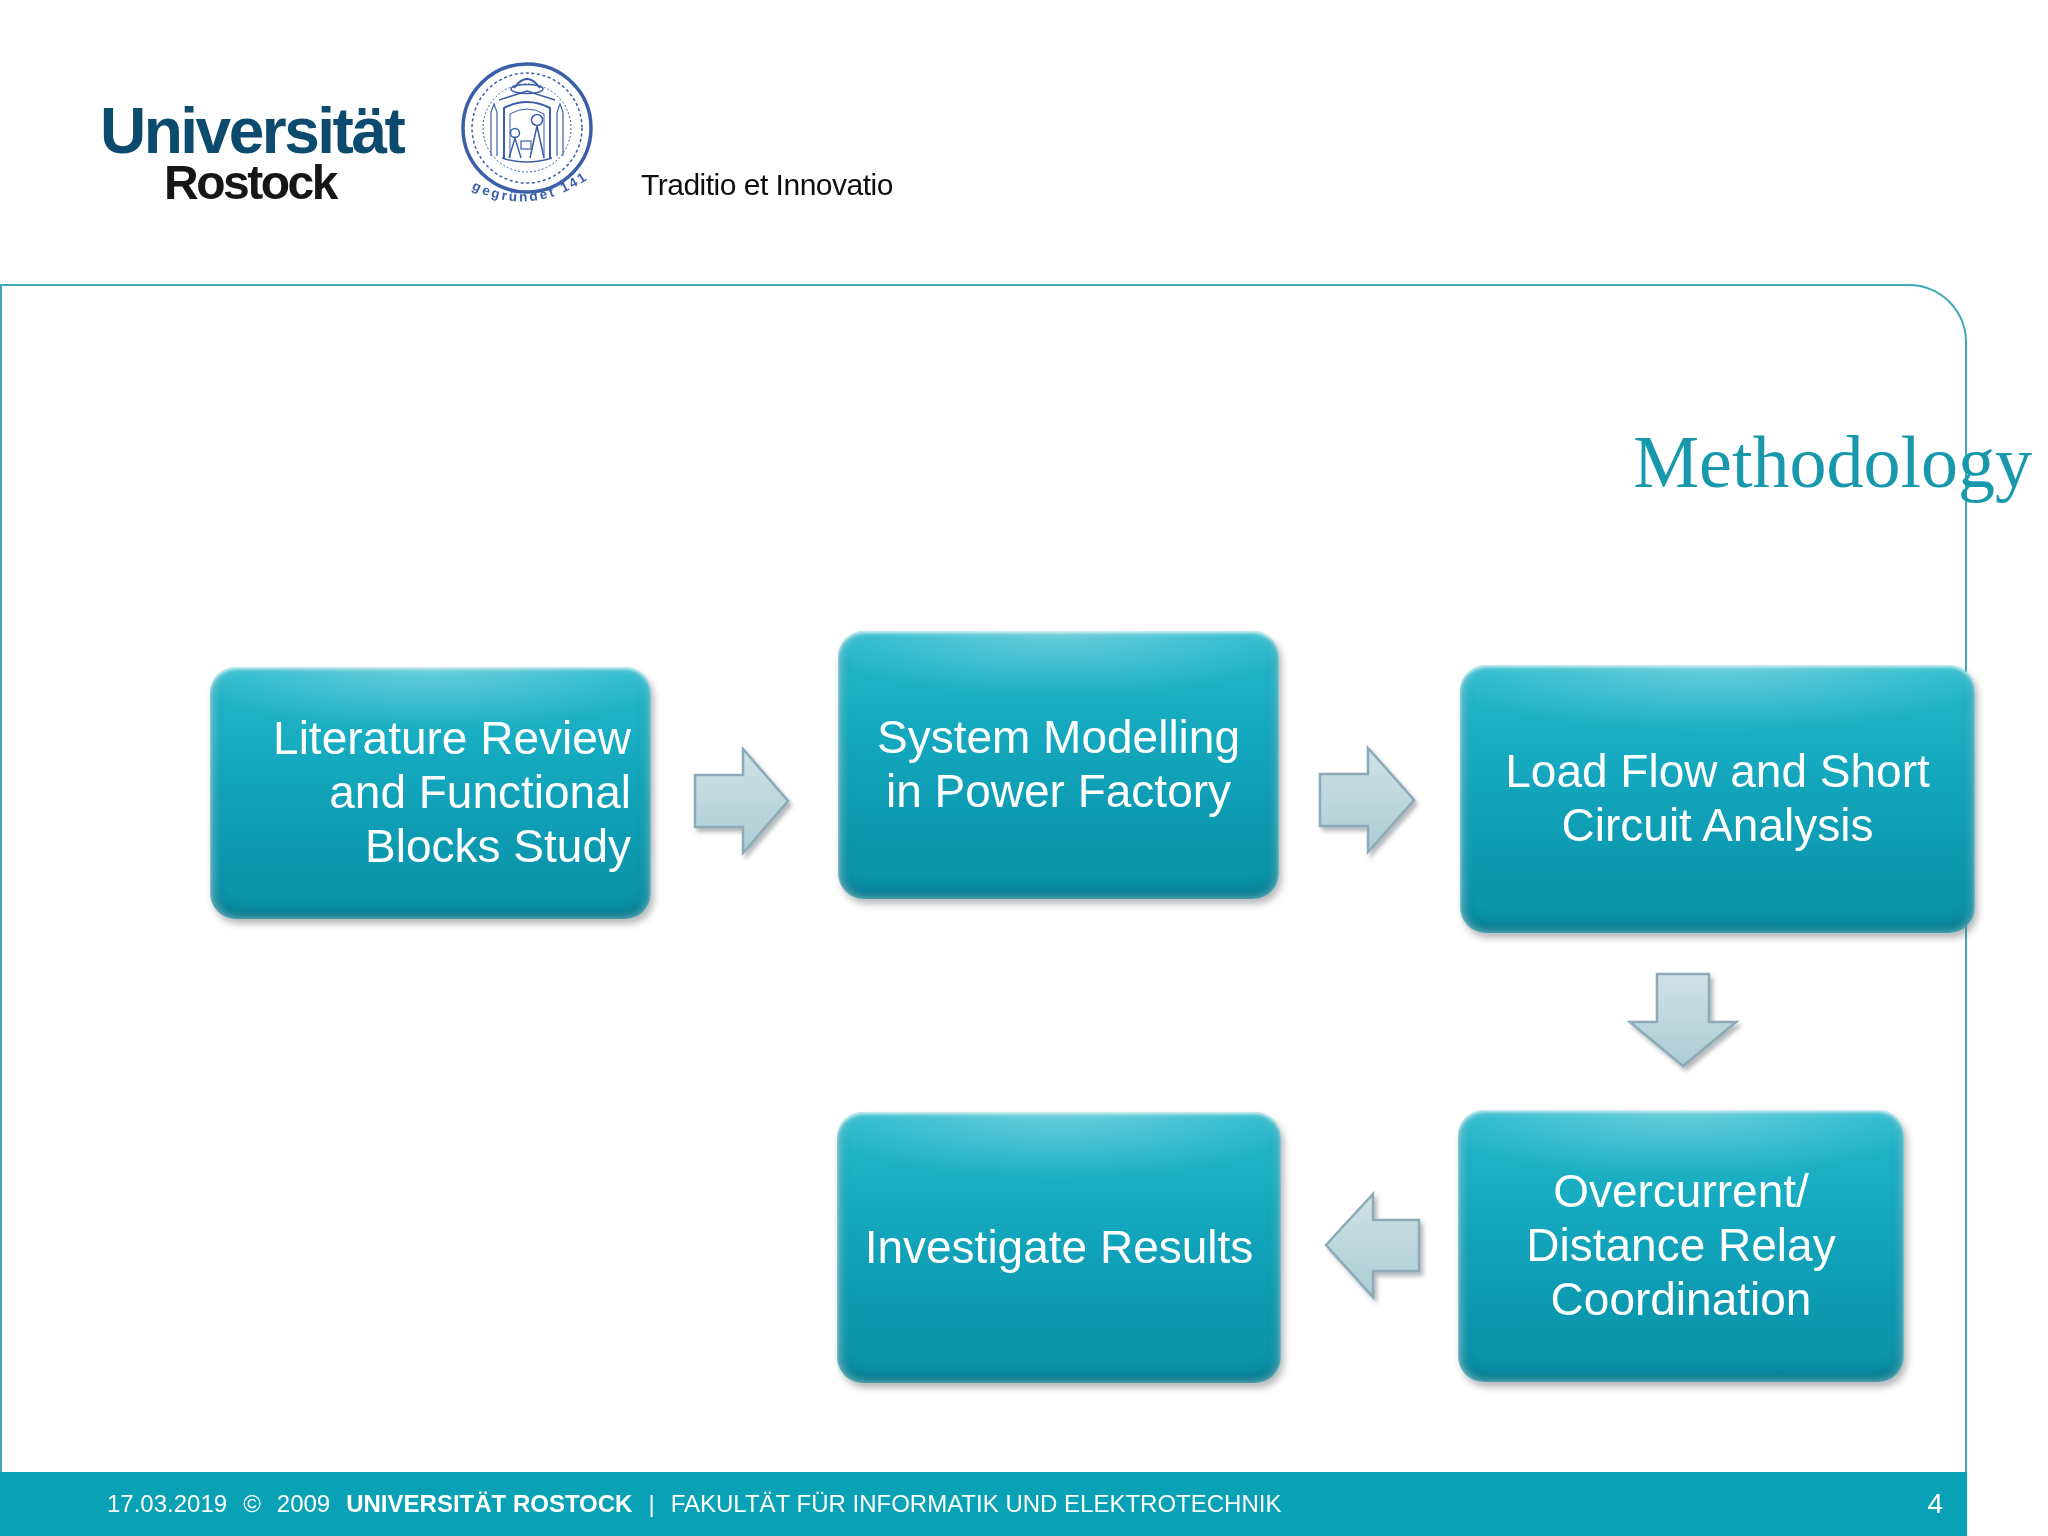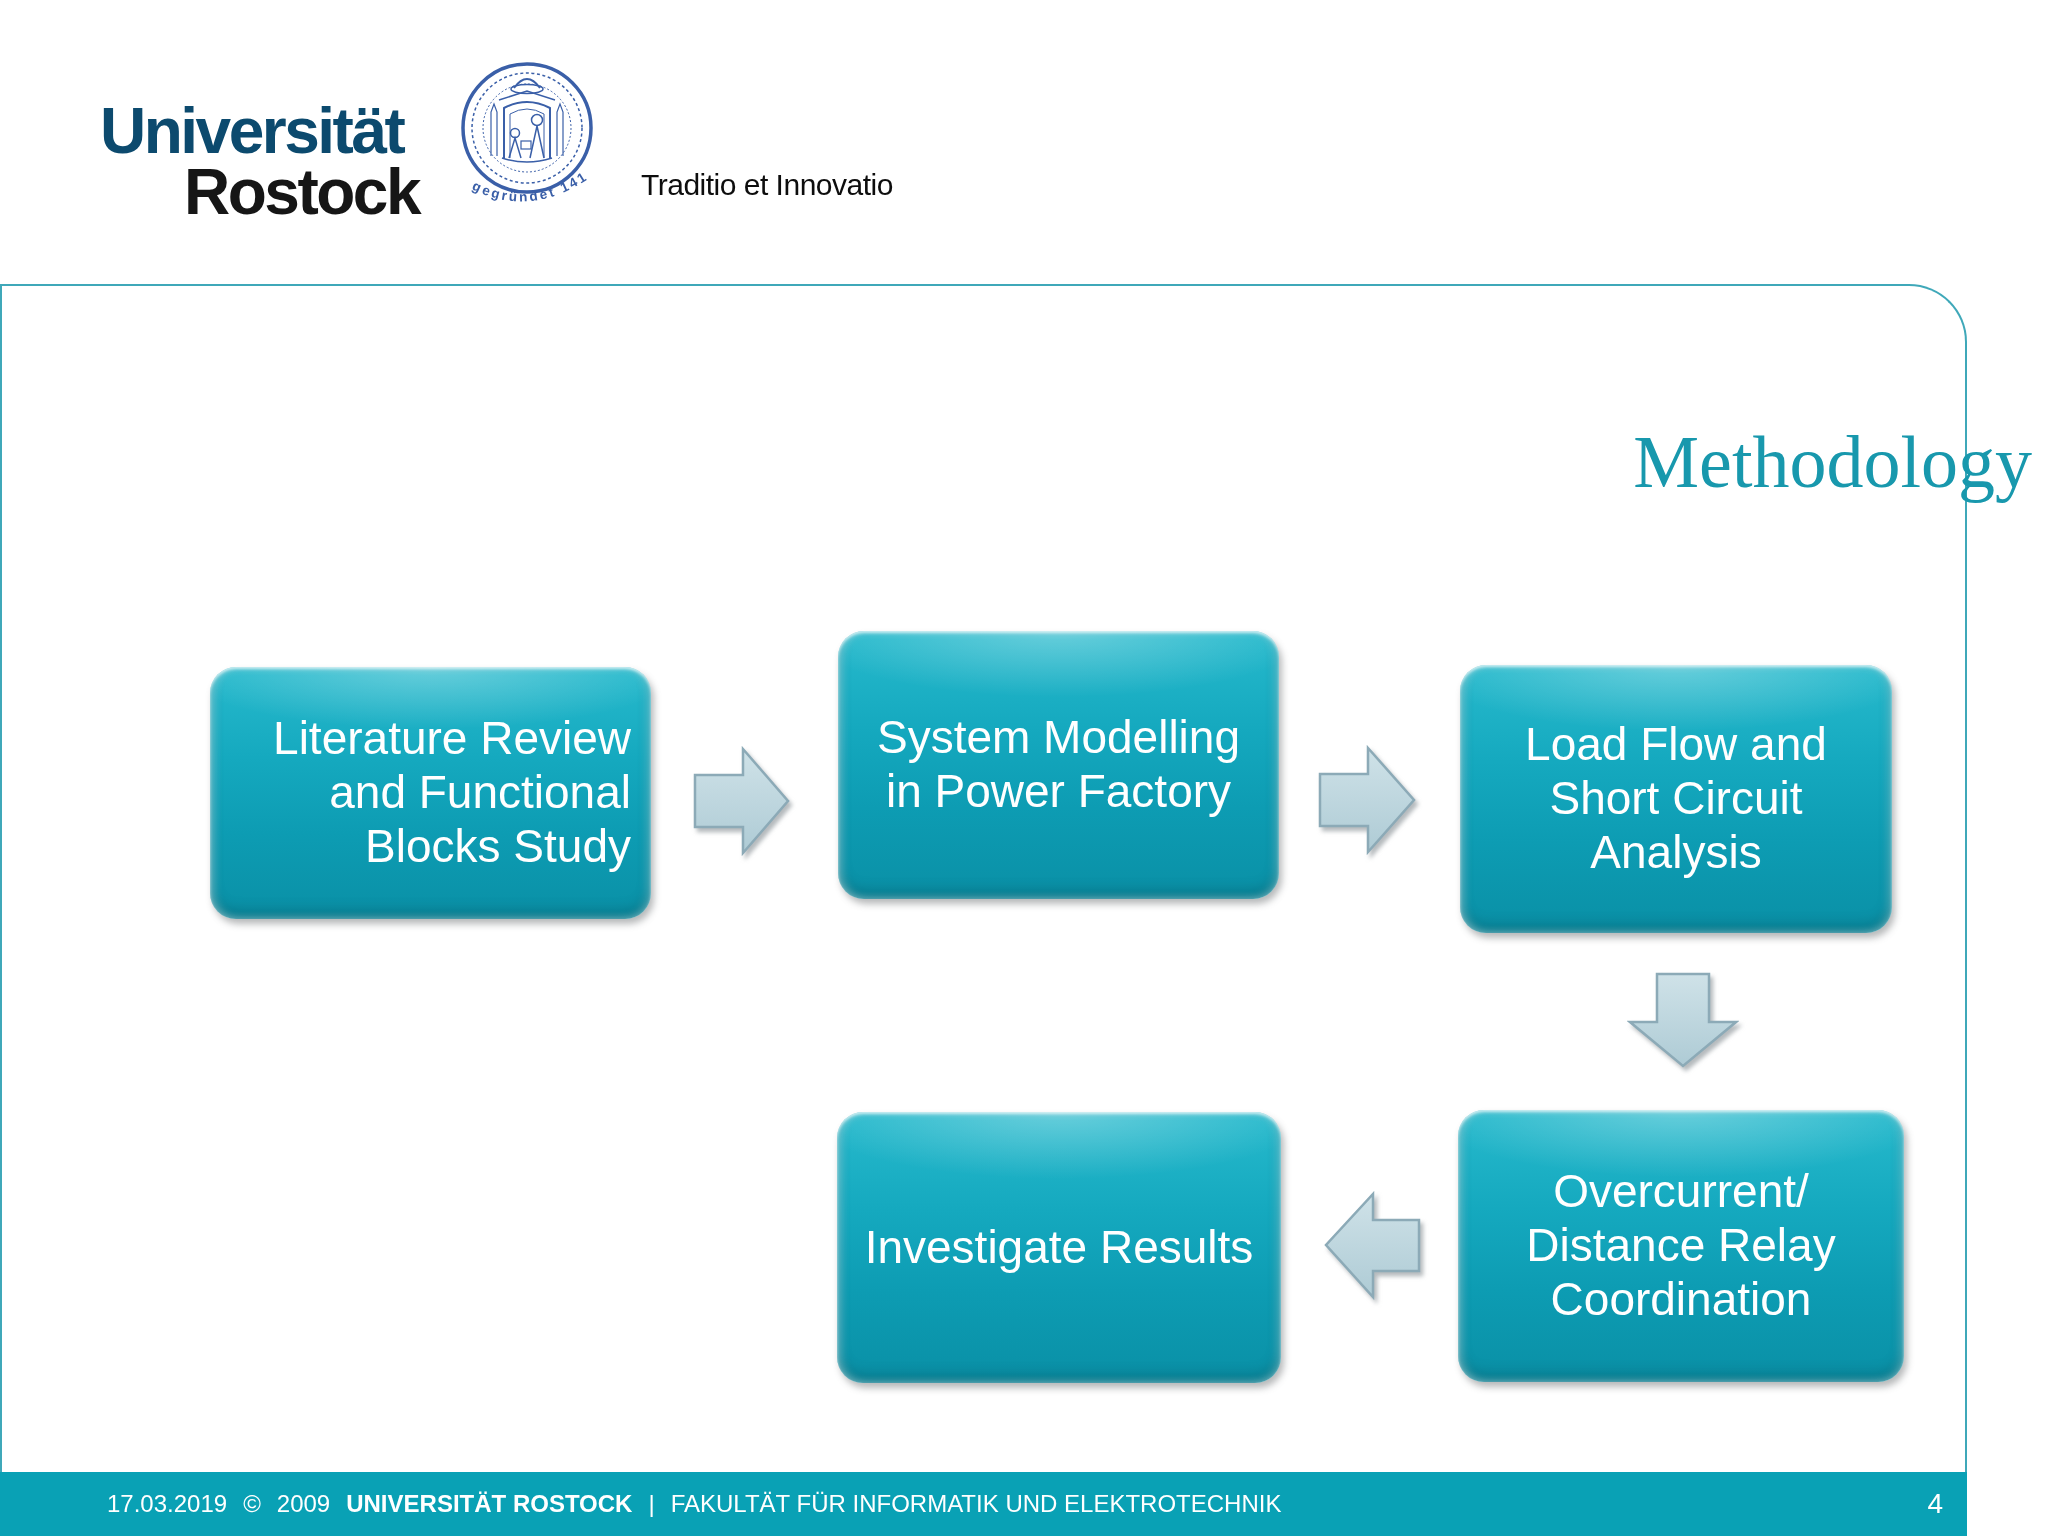--- a/index.html
+++ b/index.html
@@ -6,22 +6,22 @@
   body{
     width:2048px;height:1536px;position:relative;overflow:hidden;
     background:#ffffff;font-family:"Liberation Sans", sans-serif;
   }
   
   .logo-line1{
     position:absolute;left:100px;top:94px;
     font-size:64px;font-weight:700;letter-spacing:-2.5px;color:#0c4a6e;white-space:nowrap;
   }
   .logo-line2{
-    position:absolute;left:184px;top:155px;
-    font-size:64px;font-weight:700;letter-spacing:-2.5px;color:#161616;white-space:nowrap;
+    position:absolute;left:164px;top:155px;
+    font-size:48px;font-weight:700;letter-spacing:-2.5px;color:#161616;white-space:nowrap;
   }
   .seal{position:absolute;left:452px;top:56px;}
   .motto{
     position:absolute;left:641px;top:168px;
     font-size:30px;font-weight:400;letter-spacing:-0.5px;color:#0d0d0d;white-space:nowrap;
   }
   
   .slide-frame{
     position:absolute;left:0;top:284px;width:1963px;height:1252px;
     border-top:2px solid #3fa8b9;border-right:2px solid #3fa8b9;border-left:2px solid #3fa8b9;
@@ -43,21 +43,21 @@
       inset 4px 0 8px rgba(255,255,255,0.35),
       inset -4px 0 8px rgba(255,255,255,0.25),
       inset 0 -8px 14px rgba(0,55,66,0.30),
       3px 5px 7px rgba(95,100,102,0.45);
     display:flex;align-items:center;justify-content:center;
     color:#ffffff;font-size:46px;line-height:1.17;text-align:center;
     padding:0 20px;box-sizing:border-box;
   }
   .box-1{left:210px;top:667px;width:441px;height:252px;text-align:right;}
   .box-2{left:838px;top:631px;width:441px;height:268px;}
-  .box-3{left:1460px;top:665px;width:432px;height:268px;}
+  .box-3{left:1460px;top:665px;width:515px;height:268px;}
   .box-4{left:837px;top:1112px;width:444px;height:271px;}
   .box-5{left:1458px;top:1110px;width:446px;height:272px;}
   
   .flow-arrow{position:absolute;z-index:1;filter:drop-shadow(3px 4px 2px rgba(120,130,135,0.55));}
   .arrow-a{left:693px;top:745px;}
   .arrow-b{left:1318px;top:744px;}
   .arrow-c{left:1627px;top:972px;}
   .arrow-d{left:1322px;top:1191px;}
   .flow-arrow polygon{fill:url(#arrowGrad);stroke:#8caab7;stroke-width:2.5;}
   

